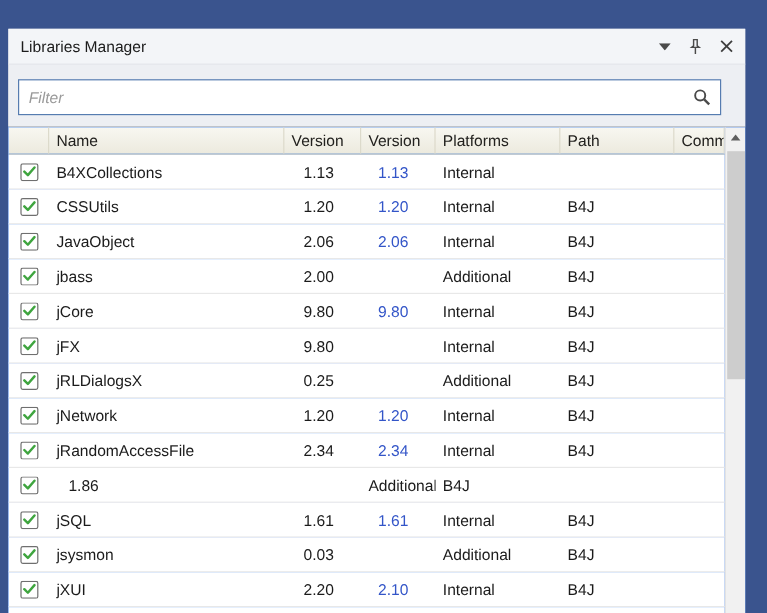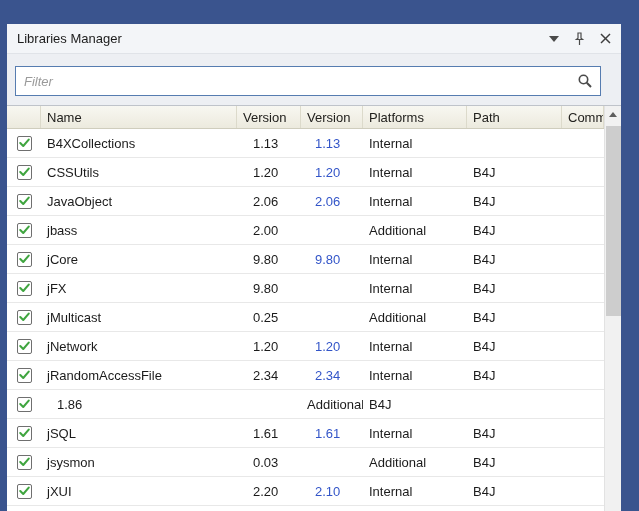--- a/index.html
+++ b/index.html
@@ -233,21 +233,21 @@
   </div>
 
   <div class="row">
     <div class="cell c-check">
       <span class="checkbox checked">
         <svg width="11" height="10" viewBox="0 0 13 11">
           <polyline points="1.5,5.5 5,9 11.5,1.5" fill="none" stroke="#3FA53F" stroke-width="2.4" stroke-linecap="round" stroke-linejoin="round"></polyline>
         </svg>
       </span>
     </div>
-    <div class="cell c-name">jMulticast</div>
+    <div class="cell c-name">jRLDialogsX</div>
     <div class="cell c-version">0.25</div>
     <div class="cell c-online"></div>
     <div class="cell c-path">Additional</div>
     <div class="cell c-platforms">B4J</div>
     <div class="cell c-comments"></div>
   </div>
 
   <div class="row">
     <div class="cell c-check">
       <span class="checkbox checked">

